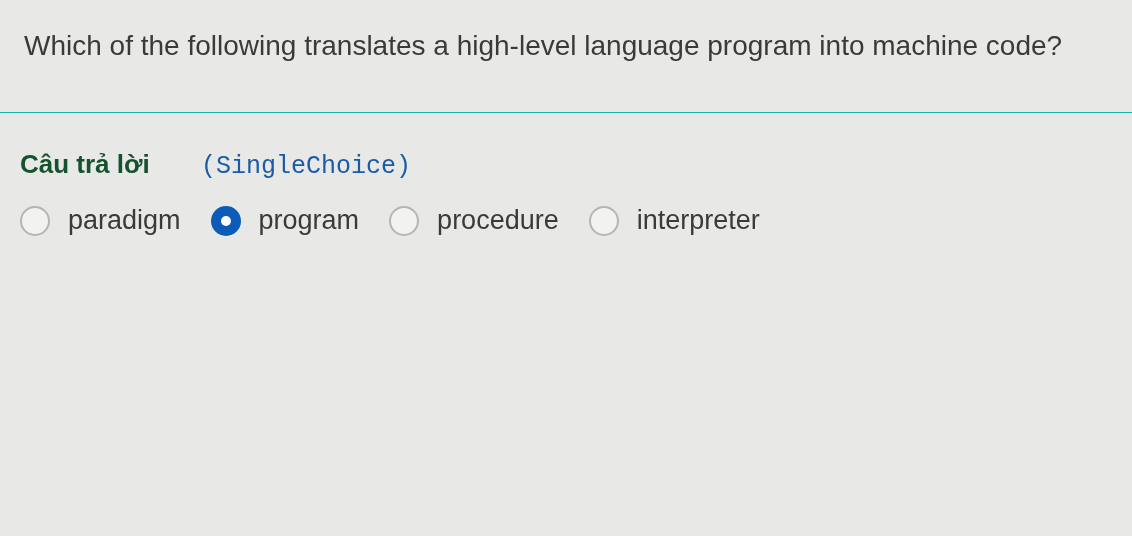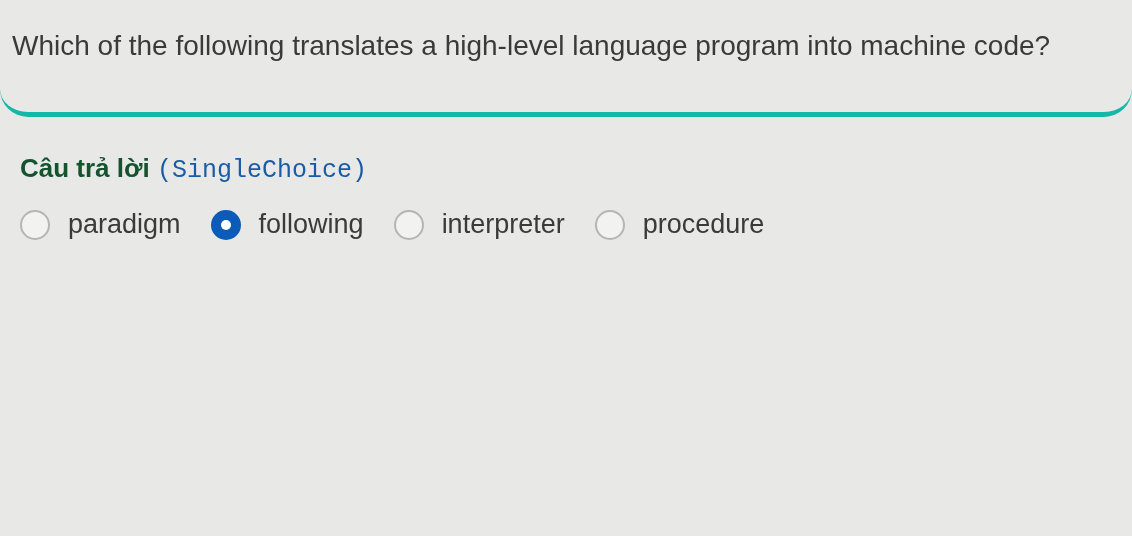--- a/index.html
+++ b/index.html
@@ -8,23 +8,22 @@
       box-sizing: border-box;
     }
     body {
       width: 1132px;
       height: 536px;
       background: #e8e9e6;
       font-family: Arial, Helvetica, sans-serif;
       overflow: hidden;
     }
     .question-section {
-      padding: 28px 20px 48px 12px;
-      border-bottom: 5px solid #14b8a6;
-      border-radius: 28px;
+      padding: 28px 20px 48px 24px;
+      border-bottom: 1px solid #14b8a6;
     }
     .question-text {
       font-size: 28px;
       color: #3a3a3a;
       font-weight: 400;
       line-height: 1.3;
     }
     .answer-section {
       padding: 36px 20px 20px 20px;
     }
@@ -34,20 +33,21 @@
     }
     .answer-label {
       font-weight: 700;
       color: #14532d;
     }
     .answer-type {
       font-family: 'Courier New', Courier, monospace;
       color: #1a5ba8;
       font-weight: 400;
       font-size: 25px;
+      margin-left: 44px;
     }
     .options {
       display: flex;
       flex-direction: row;
       gap: 30px;
     }
     .option {
       display: flex;
       align-items: center;
       gap: 18px;
@@ -92,24 +92,24 @@
   <div class="answer-header">
     <span class="answer-label">Câu trả lời </span><span class="answer-type">(SingleChoice)</span>
   </div>
   <div class="options">
     <div class="option">
       <div class="radio"></div>
       <div class="option-label">paradigm</div>
     </div>
     <div class="option">
       <div class="radio selected"></div>
-      <div class="option-label">following</div>
+      <div class="option-label">program</div>
+    </div>
+    <div class="option">
+      <div class="radio"></div>
+      <div class="option-label">procedure</div>
     </div>
     <div class="option">
       <div class="radio"></div>
       <div class="option-label">interpreter</div>
     </div>
-    <div class="option">
-      <div class="radio"></div>
-      <div class="option-label">procedure</div>
-    </div>
   </div>
 </div>
 
 </body></html>

